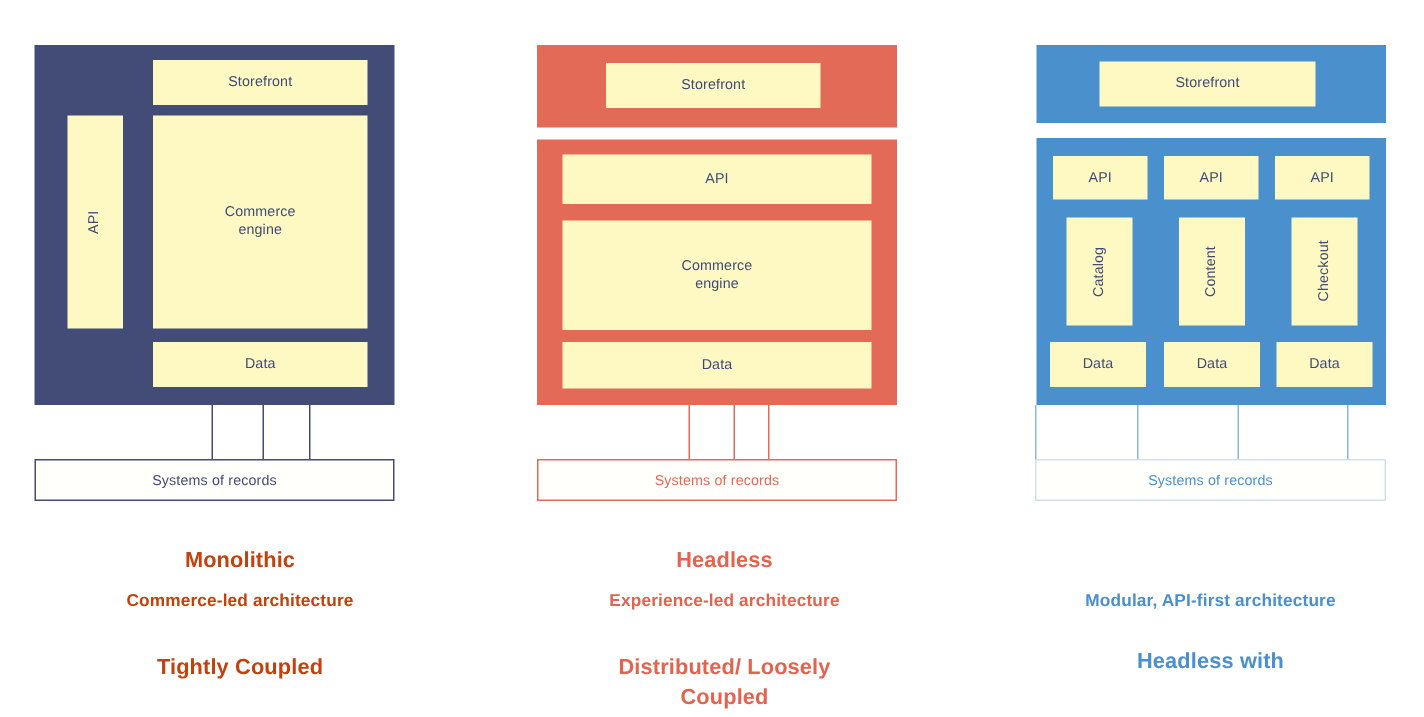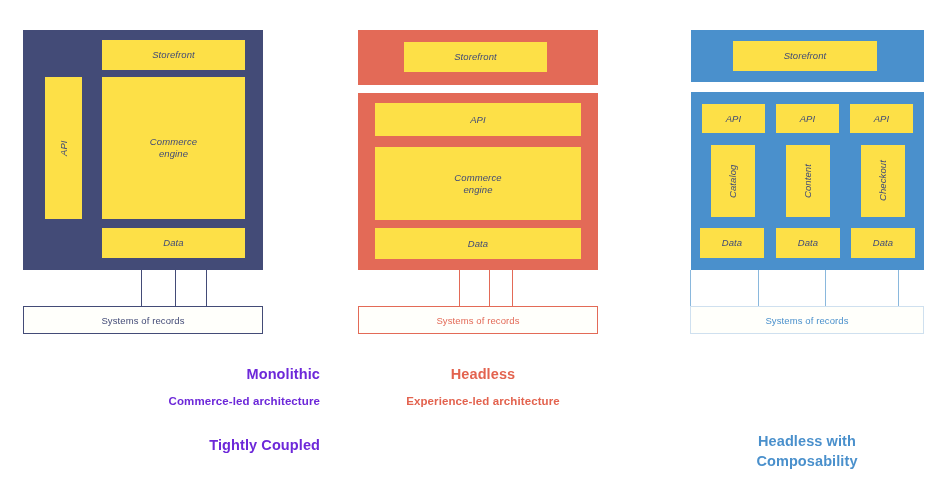--- a/index.html
+++ b/index.html
@@ -34,30 +34,29 @@
   
   .block {
     position: absolute;
     box-sizing: border-box;
   }
 
   
   .ibox {
     position: absolute;
     box-sizing: border-box;
-    background: #fde047;
+    background: #fef9c3;
     display: flex;
     align-items: center;
     justify-content: center;
     color: #414b77;
     font-size: 9.5px;
     line-height: 1.25;
     text-align: center;
     letter-spacing: .1px;
-    font-style: italic;
   }
   .ibox.two-line { flex-direction: column; }
   .ibox.vert {
     writing-mode: vertical-rl;
     transform: rotate(180deg);
   }
 
   
   .conn {
     position: absolute;
@@ -87,21 +86,21 @@
     letter-spacing: .1px;
   }
   .cap-title    { font-size: 14.5px; }
   .cap-subtitle { font-size: 11.5px; }
   .cap-coupling { font-size: 14.5px; line-height: 1.35; }
 
   
   .theme-mono .block { background: #434b77; }
   .theme-mono .conn  { background: #434b77; }
   .theme-mono .sor   { border-color: #434b77; color: #434b77; }
-  .theme-mono .caption { color: #6d28d9; text-align: right; }
+  .theme-mono .caption { color: #c2410c; }
 
   .theme-head .block { background: #e36a57; }
   .theme-head .conn  { background: #e36a57; }
   .theme-head .sor   { border-color: #e36a57; color: #e36a57; }
   .theme-head .caption { color: #e3634f; }
 
   .theme-comp .block { background: #4a90cc; }
   .theme-comp .conn  { background: #8ab8dd; }
   .theme-comp .sor   { border-color: #cfe0ef; color: #4a90cc; }
   .theme-comp .caption { color: #4a90cc; }
@@ -155,20 +154,24 @@
     <div class="ibox" style="left:42px; top:228px; width:206px; height:31px;">Data</div>
 
     <div class="conn" style="left:126px; top:270px; height:36px;"></div>
     <div class="conn" style="left:156px; top:270px; height:36px;"></div>
     <div class="conn" style="left:179px; top:270px; height:36px;"></div>
 
     <div class="sor" style="left:25px; top:306px; width:240px; height:28px;">Systems of records</div>
 
     <div class="caption cap-title" style="top:366px;">Headless</div>
     <div class="caption cap-subtitle" style="top:395px;">Experience-led architecture</div>
+    <div class="caption cap-coupling" style="top:436px;">
+      <div>Distributed/ Loosely</div>
+      <div>Coupled</div>
+    </div>
   </div>
 
   <div class="column col-comp theme-comp">
 
     <div class="block" style="left:26px; top:30px; width:233px; height:52px;"></div>
 
     <div class="ibox" style="left:68px; top:41px; width:144px; height:30px;">Storefront</div>
 
     <div class="block" style="left:26px; top:92px; width:233px; height:178px;"></div>
 
@@ -184,19 +187,19 @@
     <div class="ibox" style="left:111px; top:228px; width:64px; height:30px;">Data</div>
     <div class="ibox" style="left:186px; top:228px; width:64px; height:30px;">Data</div>
 
     <div class="conn" style="left:25px; top:270px; height:36px;"></div>
     <div class="conn" style="left:93px; top:270px; height:36px;"></div>
     <div class="conn" style="left:160px; top:270px; height:36px;"></div>
     <div class="conn" style="left:233px; top:270px; height:36px;"></div>
 
     <div class="sor" style="left:25px; top:306px; width:234px; height:28px;">Systems of records</div>
 
+    <div class="caption cap-subtitle" style="top:395px;">Modular, API-first architecture</div>
     <div class="caption cap-coupling" style="top:432px;">
       <div>Headless with</div>
-      <div>Composability</div>
     </div>
   </div>
 
 </div>
 
 </body></html>

